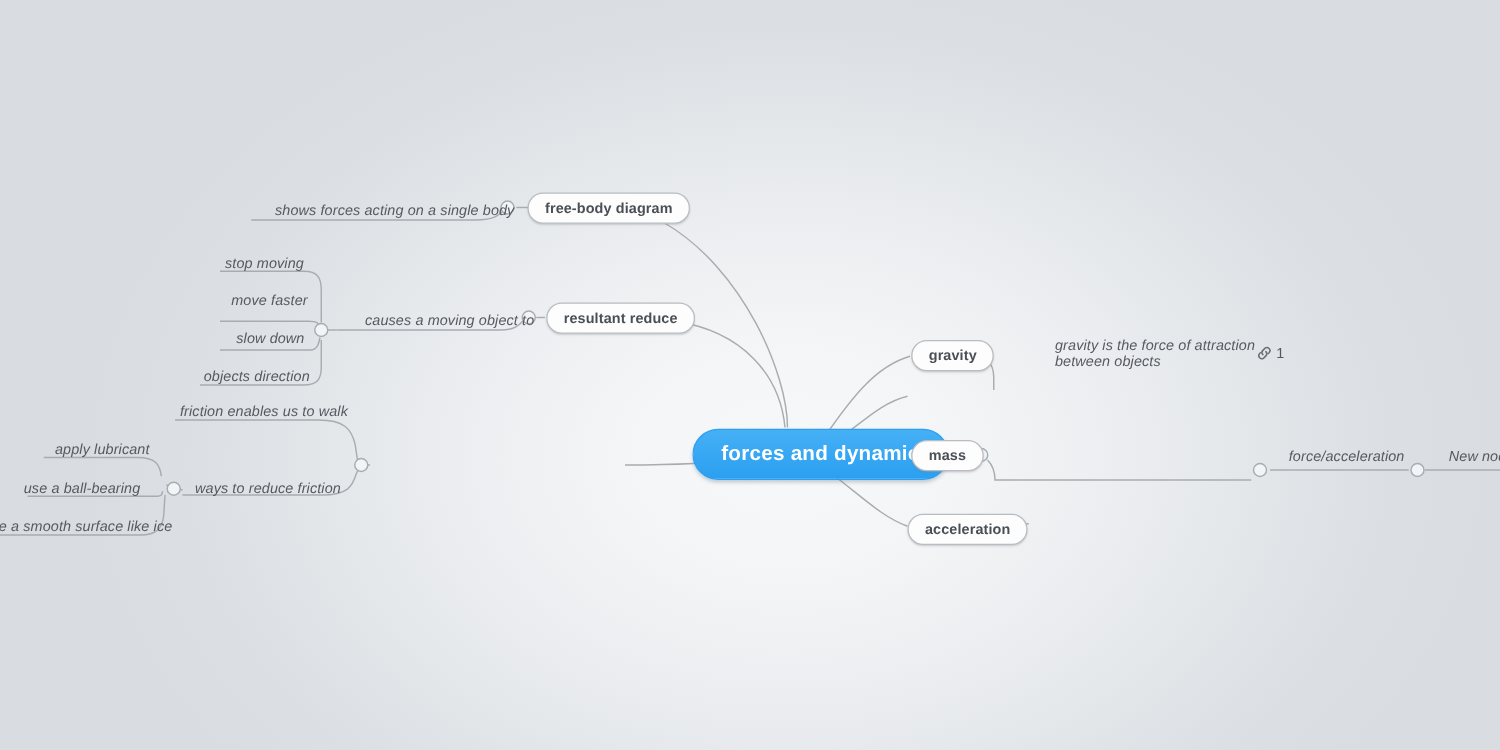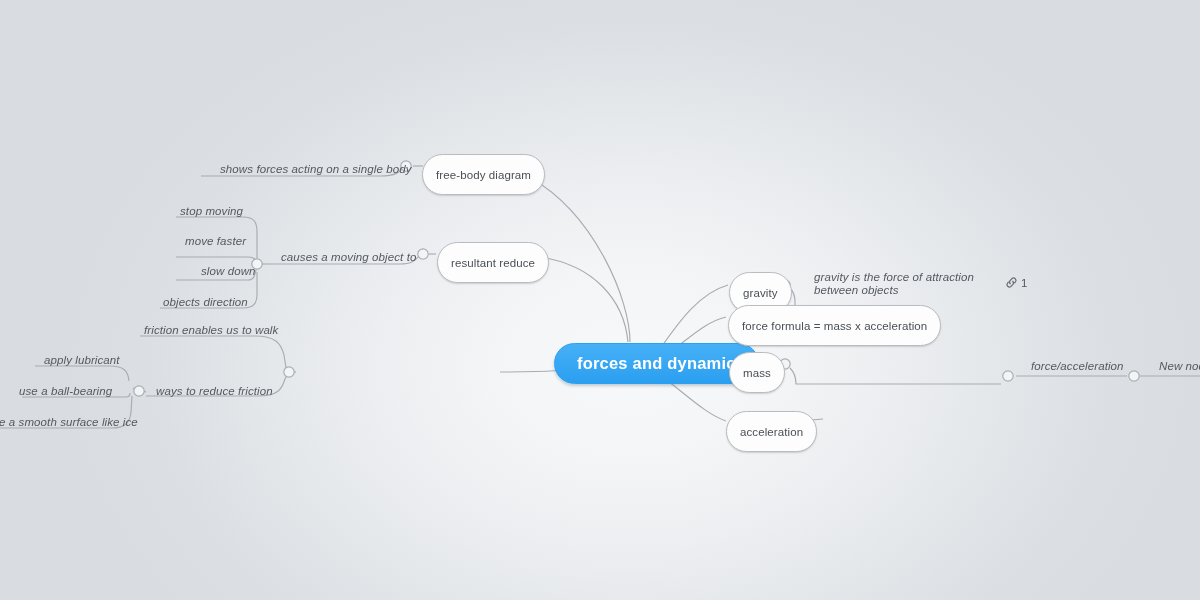--- a/index.html
+++ b/index.html
@@ -21,25 +21,25 @@
     position:absolute;
     box-sizing:border-box;
     display:flex;align-items:center;justify-content:center;
     white-space:nowrap;
   }
   .pill{
     background:#fdfdfd;
     border:1.6px solid #b9bdc2;
     border-radius:999px;
     color:#4a4f55;
-    font-weight:normal;
+    font-weight:bold;
     font-size:11.5px;
     letter-spacing:.1px;
     padding:0 13px;
-    height:41px;
+    height:25px;
     box-shadow:0 1px 1.5px rgba(120,126,133,.30);
   }
   .root{
     background:linear-gradient(#45b0f6,#2b9ff0);
     border:1.6px solid #2b9ff0;
     border-radius:999px;
     color:#ffffff;
     font-weight:bold;
     font-size:16.5px;
     letter-spacing:.2px;
@@ -135,49 +135,48 @@
       <circle cx="1134" cy="376" r="5.2"></circle>
     </g>
   </svg>
 
   <div class="node root" style="left:554px;top:343px;">forces and dynamic</div>
 
   <div class="node pill" style="left:422px;top:154px;">free-body diagram</div>
   <div class="node plain" style="left:220px;top:159px;">shows forces acting on a single body</div>
 
   <div class="node pill" style="left:437px;top:242px;">resultant reduce</div>
-  <div class="node plain" style="left:281px;top:247px;">causes a moving  object to</div>
+  <div class="node plain" style="left:292px;top:247px;">causes a moving  object to</div>
 
   <div class="node plain" style="left:180px;top:201px;">stop moving</div>
   <div class="node plain" style="left:185px;top:231px;">move faster</div>
-  <div class="node plain" style="left:201px;top:261px;text-align:right;">slow down</div>
+  <div class="node plain" style="left:189px;top:261px;text-align:right;">slow down</div>
   <div class="node plain" style="left:163px;top:292px;">objects direction</div>
 
   <div class="node plain" style="left:144px;top:320px;">friction enables us to walk</div>
   <div class="node plain" style="left:156px;top:381px;">ways to reduce friction</div>
 
   <div class="node plain" style="left:44px;top:350px;">apply lubricant</div>
   <div class="node plain" style="left:19px;top:381px;">use a ball-bearing</div>
   <div class="node plain" style="left:-1px;top:412px;">e a smooth surface like ice</div>
 
   <div class="node pill" style="left:729px;top:272px;">gravity</div>
-  <div class="node plain wrap" style="left:814px;top:271px;width:186px;">gravity is the force of attraction between objects</div>
+  <div class="node plain wrap" style="left:844px;top:271px;width:186px;">gravity is the force of attraction between objects</div>
   <div class="attach" style="left:1005px;top:276px;">
     <span>
       <svg width="13" height="13" viewBox="0 0 16 16">
         <g fill="none" stroke="#6b7077" stroke-width="1.5" stroke-linecap="round">
           <path d="M6.5 9.5 a3 3 0 0 1 0-4.2 l2.2-2.2 a3 3 0 0 1 4.2 4.2 l-1 1"></path>
           <path d="M9.5 6.5 a3 3 0 0 1 0 4.2 l-2.2 2.2 a3 3 0 0 1-4.2-4.2 l1-1"></path>
         </g>
       </svg>
     </span>
     <span>1</span>
   </div>
 
-  <div class="node pill" style="left:728px;top:305px;">force formula = mass x acceleration</div>
 
   <div class="node pill" style="left:729px;top:352px;">mass</div>
   <div class="node plain" style="left:1031px;top:356px;">force/acceleration</div>
   <div class="node plain" style="left:1159px;top:356px;">New nod</div>
 
   <div class="node pill" style="left:726px;top:411px;">acceleration</div>
 
 </div>
 
 </body></html>

